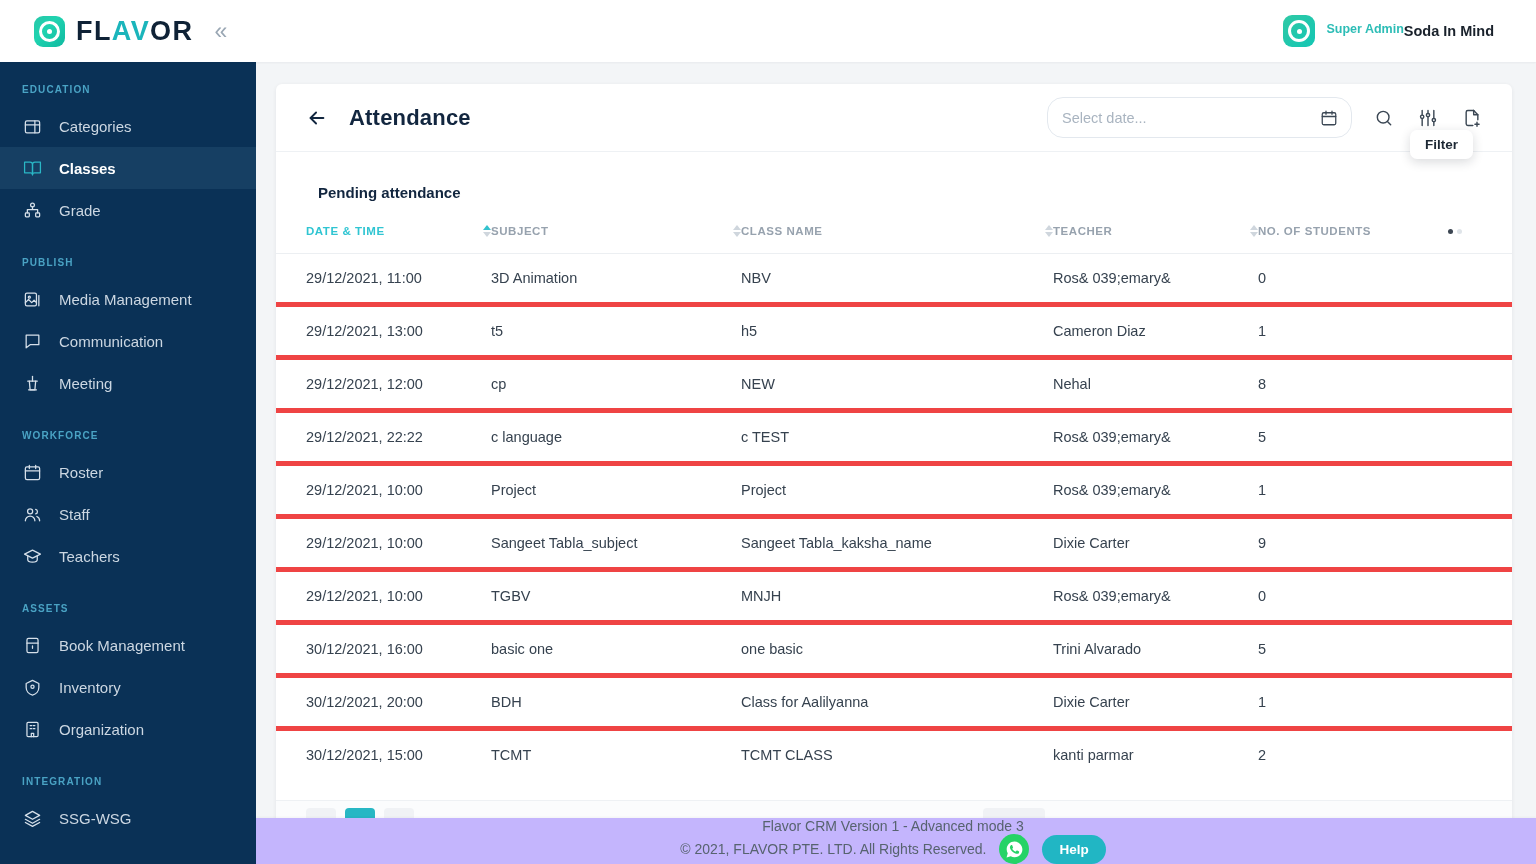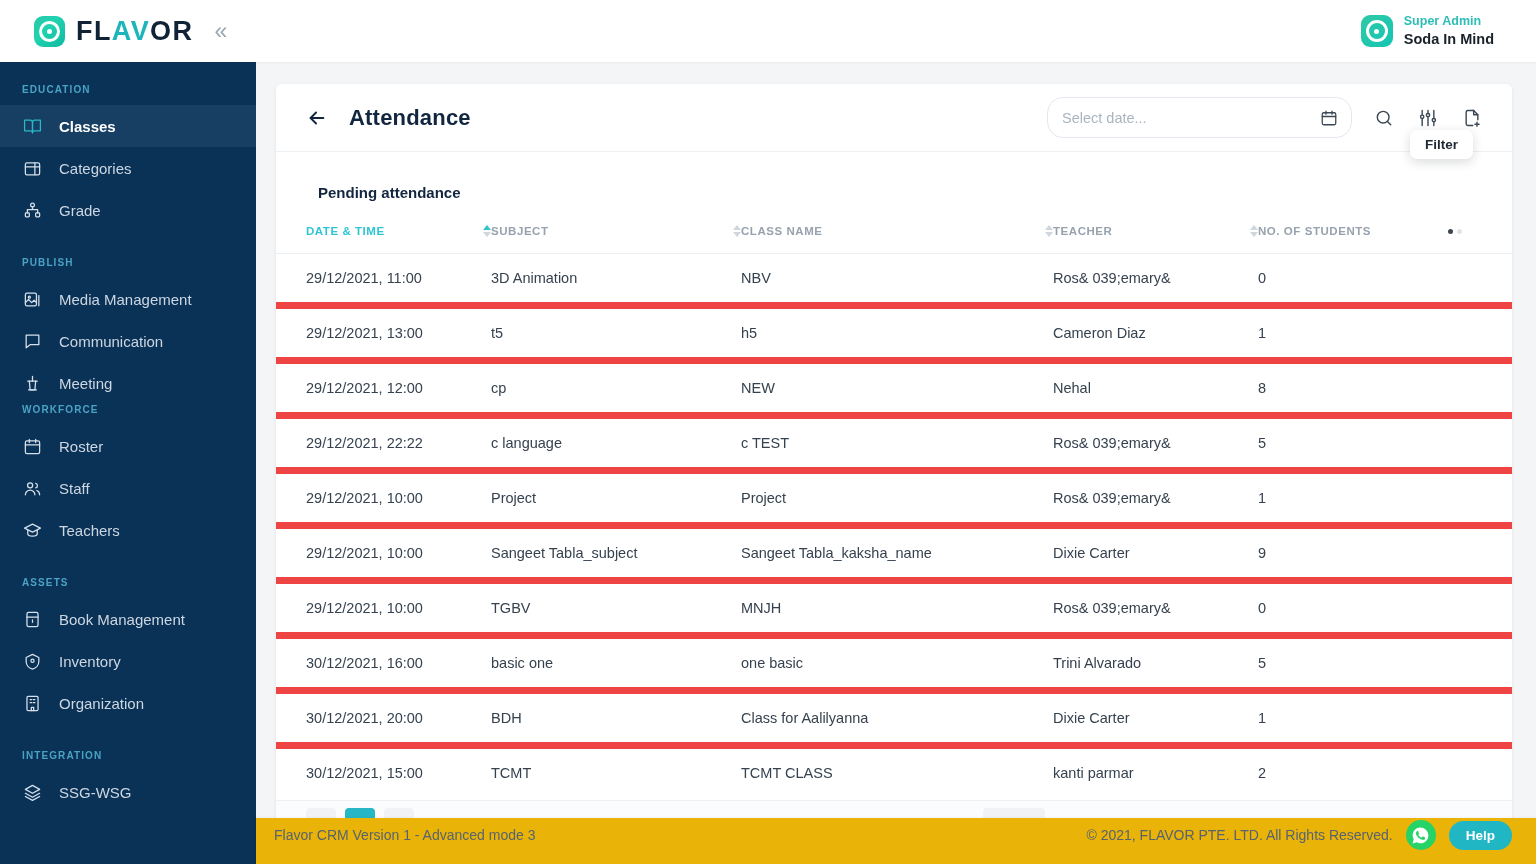--- a/index.html
+++ b/index.html
@@ -49,21 +49,21 @@
     display: flex; align-items: center; justify-content: center; position: relative;
   }
   .user-avatar::before {
     content: ""; width: 16px; height: 16px; border-radius: 50%;
     border: 3px solid #ffffff;
   }
   .user-avatar::after {
     content: ""; position: absolute; width: 5px; height: 5px;
     border-radius: 50%; background: #ffffff;
   }
-  .user-meta { display: flex; flex-direction: column; line-height: 1.25; }
+  .user-meta { display: flex; line-height: 1.25; }
   .user-role { font-size: 12.5px; color: #2dbdb6; font-weight: 600; }
   .user-name { font-size: 14.5px; color: #19212b; font-weight: 700; }
 
   
   .sidebar {
     position: absolute; top: 62px; left: 0; width: 256px; height: 802px;
     background: #0a3156; overflow: hidden; z-index: 20;
   }
   .nav-group-label {
     font-size: 10px; letter-spacing: 1.1px; color: #4aa3c4;
@@ -131,42 +131,43 @@
   th .th-inner { display: flex; align-items: center; justify-content: space-between; }
   .sort-ico { display: flex; flex-direction: column; gap: 2px; flex: 0 0 auto; }
   .sort-ico i { display: block; width: 0; height: 0; border-left: 4px solid transparent; border-right: 4px solid transparent; }
   .sort-ico i.up { border-bottom: 5px solid #cfd6dd; }
   .sort-ico i.dn { border-top: 5px solid #cfd6dd; }
   thead th:first-child .sort-ico i.up { border-bottom-color: #34c2ce; }
   .dots { display: flex; gap: 4px; align-items: center; }
   .dots b { width: 5px; height: 5px; border-radius: 50%; background: #3c4652; display: block; }
   .dots b:last-child { background: #dfe4e9; }
   tbody td {
-    font-size: 14.5px; color: #36424f; padding: 16px 0; border-top: 7px solid #ef4444;
+    font-size: 14.5px; color: #36424f; padding: 16px 0; border-top: 5px solid #ef4444;
     white-space: nowrap; overflow: hidden; text-overflow: ellipsis;
   }
   tbody tr:first-child td { border-top: 1px solid #eceff2; }
   .col-pad-l { padding-left: 30px !important; }
 
   
   .pagination {
     position: absolute; bottom: 0; left: 0; width: 1236px; height: 44px;
     background: #fbfcfd; border-top: 1px solid #eef1f4;
     display: flex; align-items: center; gap: 9px; padding-left: 30px;
   }
   .pg-box { width: 30px; height: 30px; border-radius: 4px; background: #f0f2f5; }
   .pg-box.current { background: #27b7c4; }
   .pg-wide { width: 62px; height: 30px; border-radius: 4px; background: #f0f2f5; margin-left: 560px; }
 
   
   .footer {
     position: absolute; bottom: 0; left: 256px; width: 1280px; height: 46px;
-    background: #eab308; display: flex; align-items: center;
+    background: #c4b5fd; display: flex; align-items: center;
     justify-content: space-between; padding: 0 24px 12px 18px; z-index: 40;
     box-shadow: 0 -1px 2px rgba(16,24,40,.04);
+    flex-direction: column;
   }
   .footer-left { font-size: 14px; color: #57636f; }
   .footer-right { display: flex; align-items: center; gap: 13px; }
   .footer-copy { font-size: 14px; color: #57636f; }
   .wa-btn {
     width: 30px; height: 30px; border-radius: 50%; background: #25d366;
     display: flex; align-items: center; justify-content: center; cursor: pointer;
   }
   .wa-btn svg { width: 19px; height: 19px; fill: #ffffff; }
   .help-btn {
@@ -194,37 +195,37 @@
       <span class="user-avatar"></span>
       <span class="user-meta">
         <span class="user-role">Super Admin</span>
         <span class="user-name">Soda In Mind</span>
       </span>
     </div>
   </div>
 
   <nav class="sidebar" id="sidebar">
       <div class="nav-group-label" style="margin-top:22px;margin-bottom:10px;">EDUCATION</div>
+      <div class="nav-item">
+        <span class="nav-ico">
+          <svg viewBox="0 0 24 24">
+            <rect x="3" y="5" width="18" height="15" rx="2"></rect>
+            <path d="M3 10h18M15 5v15"></path>
+          </svg>
+        </span>
+        <span class="nav-label">Categories</span>
+      </div>
       <div class="nav-item active">
         <span class="nav-ico">
           <svg viewBox="0 0 24 24">
             <path d="M2 4h7a3 3 0 0 1 3 3v13a2.5 2.5 0 0 0-2.5-2.5H2z"></path>
             <path d="M22 4h-7a3 3 0 0 0-3 3v13a2.5 2.5 0 0 1 2.5-2.5H22z"></path>
           </svg>
         </span>
         <span class="nav-label">Classes</span>
-      </div>
-      <div class="nav-item">
-        <span class="nav-ico">
-          <svg viewBox="0 0 24 24">
-            <rect x="3" y="5" width="18" height="15" rx="2"></rect>
-            <path d="M3 10h18M15 5v15"></path>
-          </svg>
-        </span>
-        <span class="nav-label">Categories</span>
       </div>
       <div class="nav-item">
         <span class="nav-ico">
           <svg viewBox="0 0 24 24">
             <circle cx="12" cy="5" r="2.4"></circle>
             <rect x="3" y="15" width="5" height="5" rx="1"></rect>
             <rect x="16" y="15" width="5" height="5" rx="1"></rect>
             <path d="M12 7.4V11M5.5 15v-4h13v4"></path>
           </svg>
         </span>
@@ -254,21 +255,21 @@
         <span class="nav-ico">
           <svg viewBox="0 0 24 24">
             <path d="M12 3v6"></path>
             <path d="M6 9h12"></path>
             <path d="M8 9l1 11h6l1-11"></path>
             <path d="M7 20h10"></path>
           </svg>
         </span>
         <span class="nav-label">Meeting</span>
       </div>
-      <div class="nav-group-label" style="margin-bottom:10px;">WORKFORCE</div>
+      <div class="nav-group-label" style="margin-top:26px;margin-bottom:10px;">WORKFORCE</div>
       <div class="nav-item">
         <span class="nav-ico">
           <svg viewBox="0 0 24 24">
             <rect x="3" y="5" width="18" height="16" rx="2"></rect>
             <path d="M3 10h18M8 3v4M16 3v4"></path>
           </svg>
         </span>
         <span class="nav-label">Roster</span>
       </div>
       <div class="nav-item">

